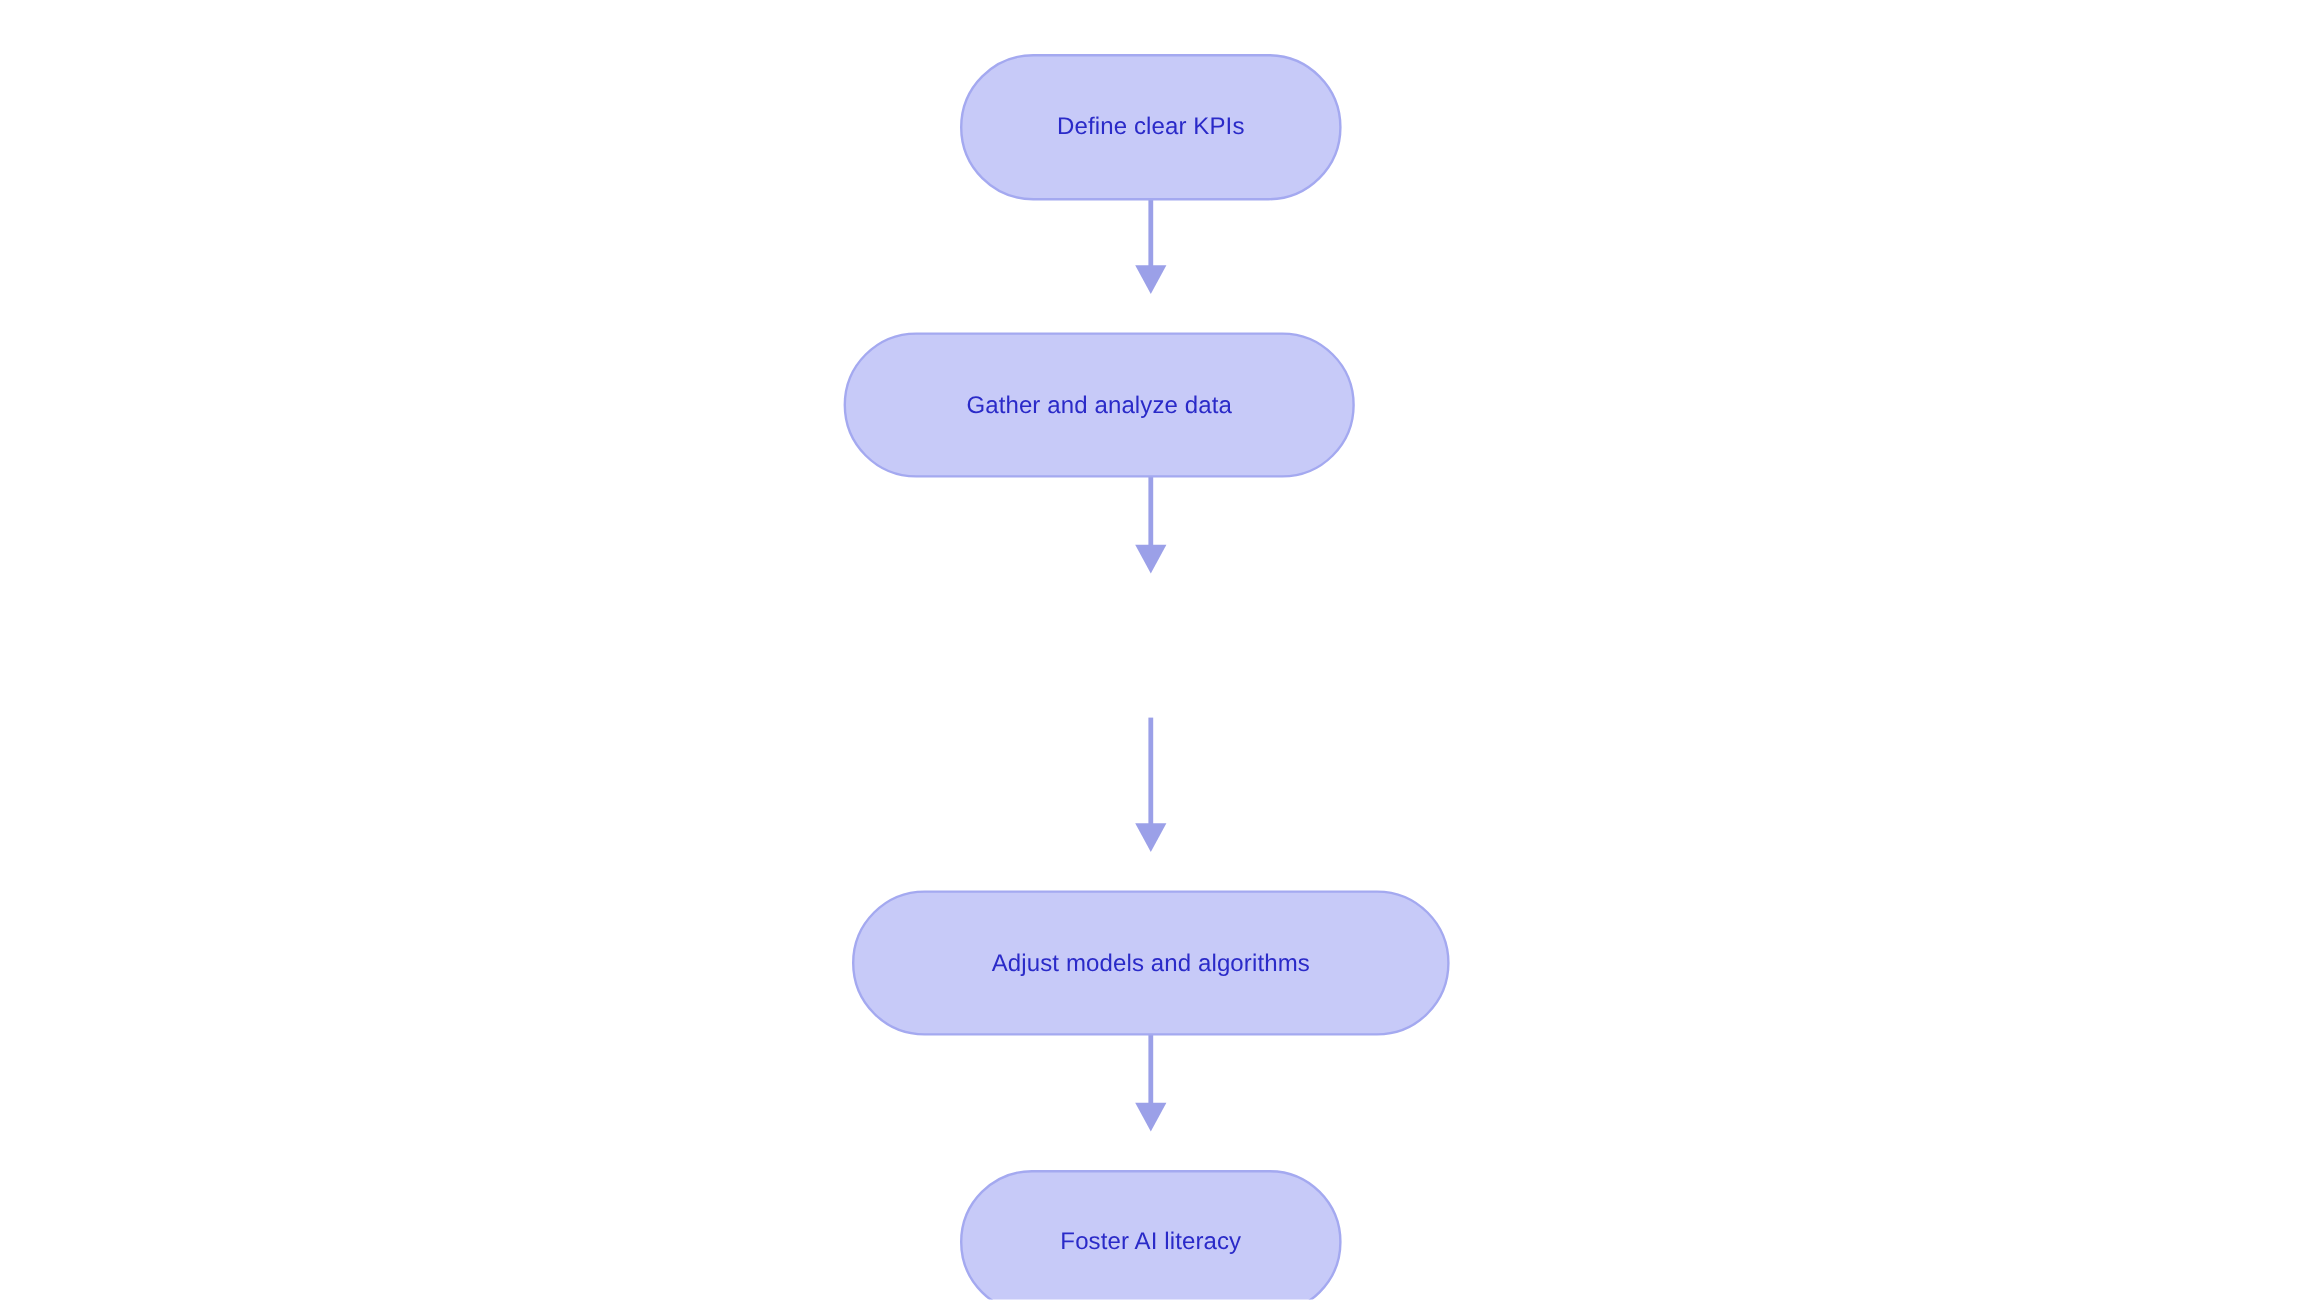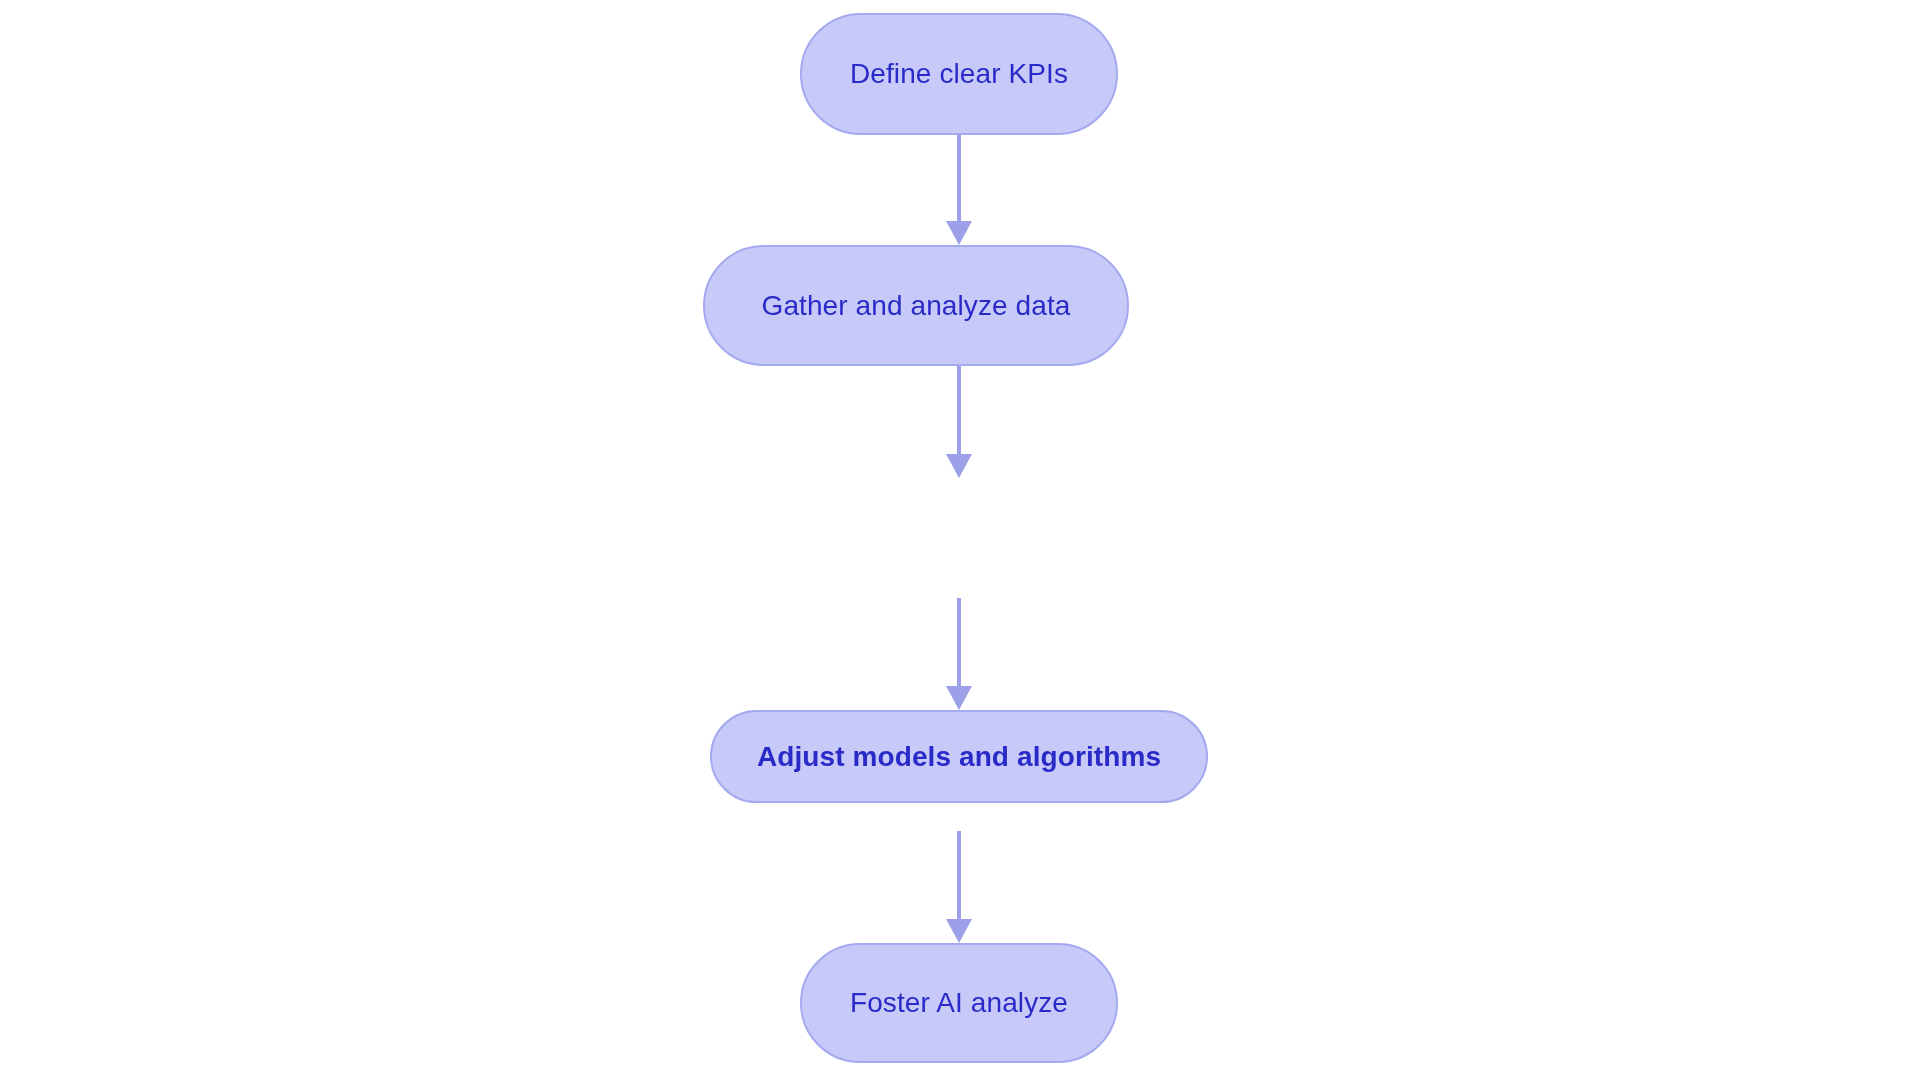--- a/index.html
+++ b/index.html
@@ -32,25 +32,26 @@
   .node {
     position: absolute;
     box-sizing: border-box;
     background: #c7caf8;
     border: 2px solid #a4a9f0;
     border-radius: 999px;
     display: flex;
     align-items: center;
     justify-content: center;
     color: #2a2ac8;
-    font-size: 28px;
+    font-size: 20px;
     font-weight: 400;
     letter-spacing: 0.1px;
     white-space: nowrap;
     user-select: none;
+    margin-top: 32px;
   }
 
   .node-label {
     display: block;
     line-height: 1;
     color: #2a2ac8;
   }
 
   .connector {
     position: absolute;
@@ -92,21 +93,21 @@
         <polygon points="22,88 48,88 35,112" fill="#9ba0e8"></polygon>
       </svg>
     </div>
 
     <div class="node" id="node-0" style="left: 800px; top: 13px; width: 318px; height: 122px; background: rgb(199, 202, 248); border-color: rgb(164, 169, 240); color: rgb(42, 42, 200);">
       <span class="node-label">Define clear KPIs</span>
     </div>
     <div class="node" id="node-1" style="left: 703px; top: 245px; width: 426px; height: 121px; background: rgb(199, 202, 248); border-color: rgb(164, 169, 240); color: rgb(42, 42, 200);">
       <span class="node-label">Gather and analyze data</span>
     </div>
-    <div class="node" id="node-3" style="left: 710px; top: 710px; width: 498px; height: 93px; background: rgb(199, 202, 248); border-color: rgb(164, 169, 240); color: rgb(42, 42, 200); font-weight: bold;">
+    <div class="node" id="node-3" style="left: 710px; top: 710px; width: 498px; height: 121px; background: rgb(199, 202, 248); border-color: rgb(164, 169, 240); color: rgb(42, 42, 200);">
       <span class="node-label">Adjust models and algorithms</span>
     </div>
     <div class="node" id="node-4" style="left: 800px; top: 943px; width: 318px; height: 120px; background: rgb(199, 202, 248); border-color: rgb(164, 169, 240); color: rgb(42, 42, 200);">
-      <span class="node-label">Foster AI analyze</span>
+      <span class="node-label">Foster AI literacy</span>
     </div>
 
   </div>
 </div>
 
 </body></html>

